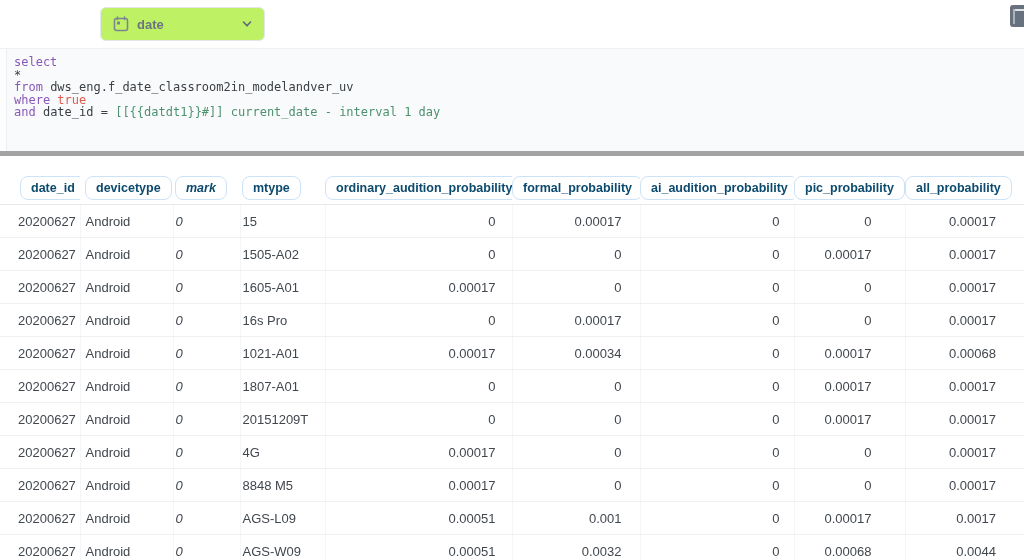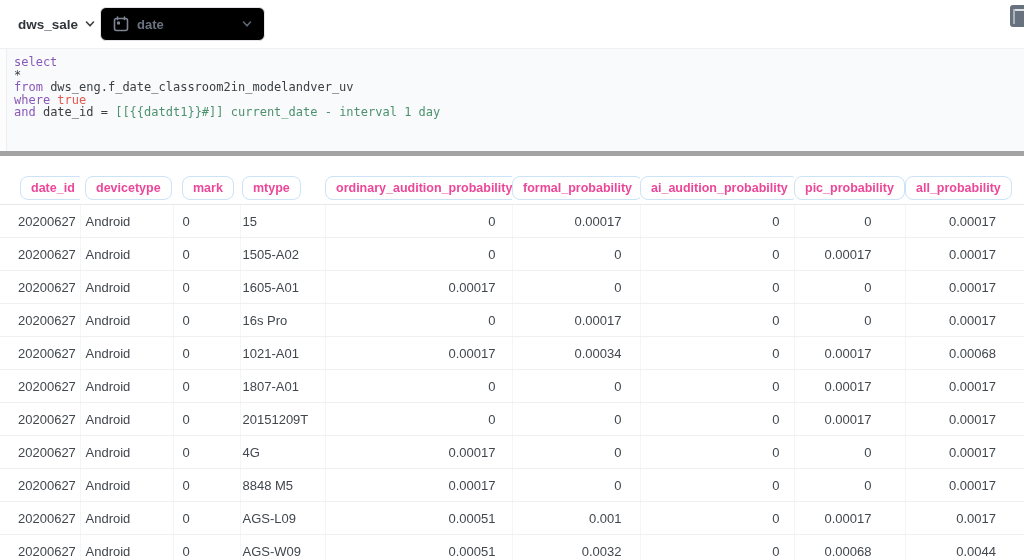--- a/index.html
+++ b/index.html
@@ -6,21 +6,21 @@
   html,body { width:1024px; height:560px; overflow:hidden; background:#fff;
     font-family:"Liberation Sans", sans-serif; }
 
   
   .topbar { position:relative; height:48px; background:#fff; }
   .db-picker { position:absolute; left:18px; top:0; height:48px; display:flex;
     align-items:center; gap:7px; cursor:pointer; }
   .db-picker .lbl { font-size:13.5px; font-weight:700; color:#2f353b; }
   .chev { width:10px; height:10px; }
   .filter-widget { position:absolute; left:100px; top:7px; width:165px; height:34px;
-    background:#000000; border:1px solid #e2e6ea; border-radius:6px;
+    background:#bef264; border:1px solid #e2e6ea; border-radius:6px;
     display:flex; align-items:center; padding:0 12px; gap:8px; cursor:pointer; }
   .filter-widget .lbl { font-size:13px; font-weight:700; color:#6b7380; flex:1; }
   .corner-icon { position:absolute; top:5px; right:-13px; width:27px; height:22px;
     background:#68727e; border-radius:3px; }
   .corner-icon:before { content:""; position:absolute; left:3px; top:4px; right:3px;
     height:2px; background:#dfe3e7; }
   .corner-icon:after { content:""; position:absolute; left:3px; top:4px; bottom:3px;
     width:2px; background:#aab2ba; }
 
   
@@ -42,41 +42,35 @@
   th, td { font-size:13px; color:#41474e; height:33px; vertical-align:middle;
     white-space:nowrap; overflow:hidden; }
   thead th { height:28px; padding-bottom:4px; border-bottom:1px solid #e6e8ea; }
   td { border-bottom:1px solid #eff0f2; border-right:1px solid #f4f5f7; cursor:pointer; }
   td:last-child { border-right:none; }
   
   th:nth-child(-n+4), td:nth-child(-n+4) { text-align:left; }
   th:nth-child(n+5),  td:nth-child(n+5)  { text-align:right; }
   th:nth-child(1) { padding-left:20px; }  td:nth-child(1) { padding-left:18px;margin-left:24px; }
   th:nth-child(2), td:nth-child(2) { padding-left:5px; }
-  th:nth-child(3), td:nth-child(3) { padding-left:9px; }
+  th:nth-child(3), td:nth-child(3) { padding-left:2px;font-style:italic; }
   th:nth-child(4), td:nth-child(4) { padding-left:2px; }
   th:nth-child(5), td:nth-child(5) { padding-right:16px; }
   th:nth-child(6), td:nth-child(6) { padding-right:18px;text-align:right; }
   th:nth-child(7), td:nth-child(7) { padding-right:14px; }
   th:nth-child(8), td:nth-child(8) { padding-right:33px; }
   th:nth-child(9), td:nth-child(9) { padding-right:28px; }
   .pill { display:inline-block; padding:4px 10px 4px; background:#fff;
-    border:1.5px solid #cbe2f7; border-radius:8px; color:#ec4899;
+    border:1.5px solid #cbe2f7; border-radius:8px; color:#0c4a6e;
     font-size:12.5px; font-weight:700; cursor:pointer; }
 </style>
 </head>
 <body>
 
 <div class="topbar">
-  <div class="db-picker">
-    <span class="lbl">dws_sale</span>
-    <svg class="chev" viewBox="0 0 10 10">
-      <path d="M1.5 3 5 6.8 8.5 3" fill="none" stroke="#3a4045" stroke-width="1.6" stroke-linecap="round" stroke-linejoin="round"></path>
-    </svg>
-  </div>
   <div class="filter-widget">
     <svg width="16" height="16" viewBox="0 0 16 16">
       <rect x="1.5" y="2.5" width="13" height="12" rx="2" fill="none" stroke="#7c8591" stroke-width="1.6"></rect>
       <rect x="4" y="5.5" width="3" height="3" rx="0.5" fill="#7c8591"></rect>
       <line x1="4.5" y1="1" x2="4.5" y2="3.5" stroke="#7c8591" stroke-width="1.6" stroke-linecap="round"></line>
       <line x1="11.5" y1="1" x2="11.5" y2="3.5" stroke="#7c8591" stroke-width="1.6" stroke-linecap="round"></line>
     </svg>
     <span class="lbl">date</span>
     <svg class="chev" viewBox="0 0 10 10">
       <path d="M1.5 3 5 6.8 8.5 3" fill="none" stroke="#5e6977" stroke-width="1.6" stroke-linecap="round" stroke-linejoin="round"></path>

